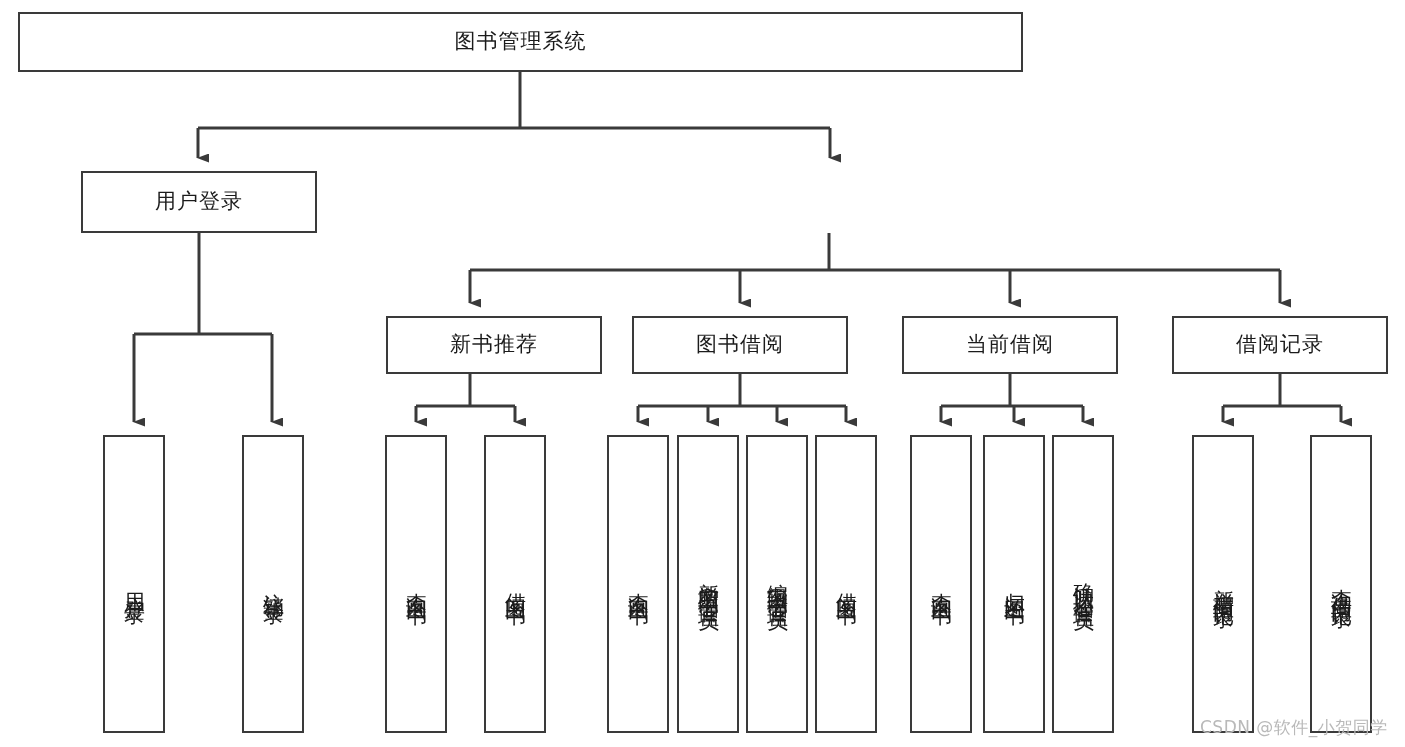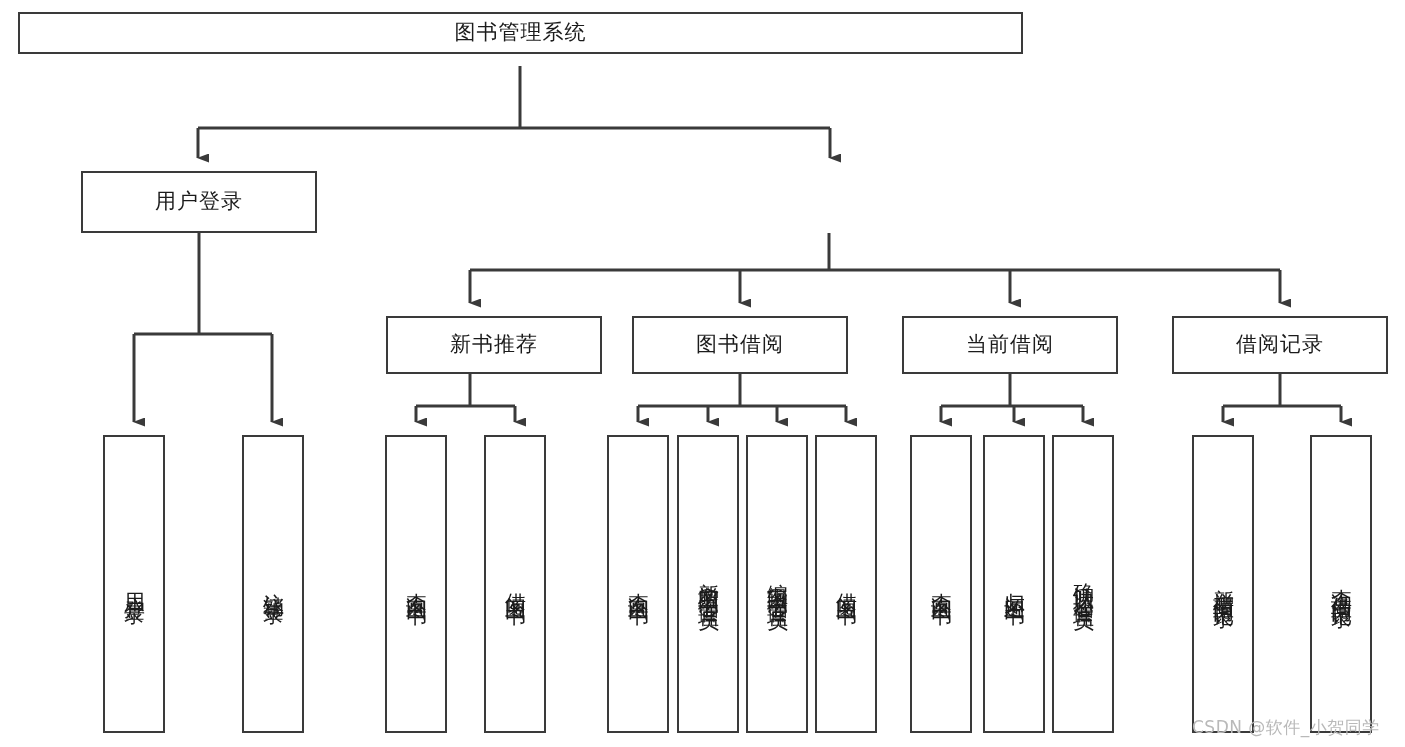--- a/index.html
+++ b/index.html
@@ -54,20 +54,21 @@
     text-orientation: upright;
     display: block;
     white-space: nowrap;
   }
   .watermark {
     position: absolute;
     font-size: 17px;
     color: #b9b9b9;
     white-space: nowrap;
     letter-spacing: 0.5px;
+    padding-left: 8px;
   }
 </style>
 </head>
 <body>
 
 <div id="canvas">
 
   <svg class="links" viewBox="0 0 1405 747">
     <defs>
       <marker id="arrow" markerWidth="10" markerHeight="12" refX="4.5" refY="11" orient="auto" markerUnits="userSpaceOnUse">
@@ -111,21 +112,21 @@
       <path d="M1014,406 L1014,422" marker-end="url(#arrow)"></path>
       <path d="M1083,406 L1083,422" marker-end="url(#arrow)"></path>
 
       <path d="M1280,374 L1280,406"></path>
       <path d="M1223,406 L1341,406"></path>
       <path d="M1223,406 L1223,422" marker-end="url(#arrow)"></path>
       <path d="M1341,406 L1341,422" marker-end="url(#arrow)"></path>
     </g>
   </svg>
 
-  <div class="node horiz" style="left:18px; top:12px; width:1005px; height:42px;">
+  <div class="node horiz" style="left:18px; top:12px; width:1005px; height:60px;">
     <span>图书管理系统</span>
   </div>
 
   <div class="node horiz" style="left:81px; top:171px; width:236px; height:62px;">
     <span>用户登录</span>
   </div>
 
   <div class="node horiz" style="left:362px; top:316px; width:216px; height:58px;margin-left:24px;">
     <span>新书推荐</span>
   </div>

